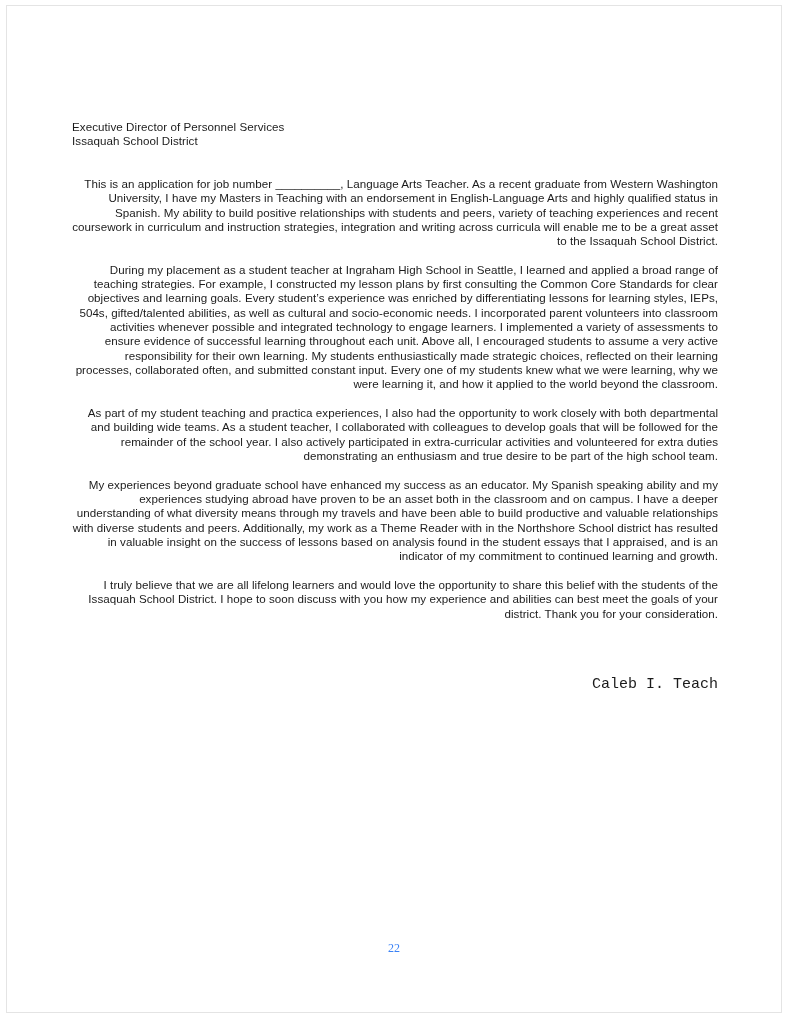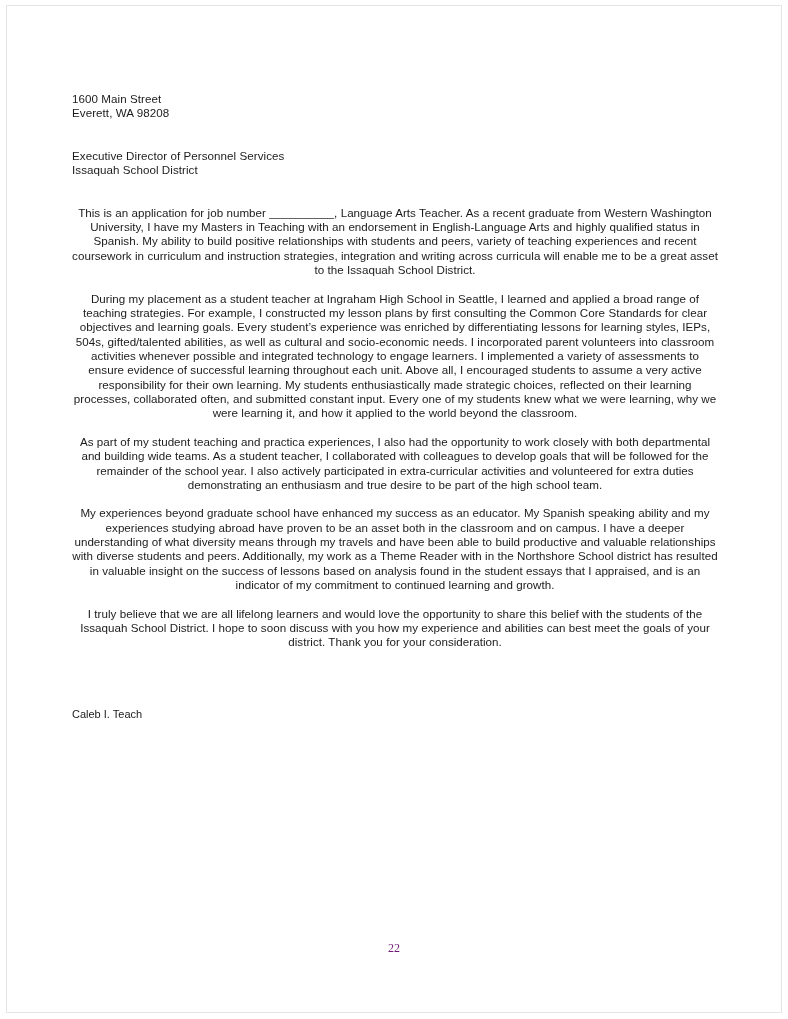--- a/index.html
+++ b/index.html
@@ -48,70 +48,67 @@
   }
 
   .addr-line { display: block; white-space: pre; }
 
   .gap-sm { height: 14px; }
   .gap-md { height: 14px; }
 
   .para {
     font-size: 11.6px;
     line-height: 14.35px;
-    text-align: center;
+    text-align: right;
     margin: 0 0 14.2px 0;
     letter-spacing: 0.003em;
     word-spacing: 0.004em;
   }
   .para:last-child { margin-bottom: 0; }
 
   .para-spacer { height: 14px; }
 
   .closing {
     font-size: 11.6px;
     line-height: 14.4px;
   }
 
   .sig-name {
-    font-size: 11px;
+    font-size: 15px;
     line-height: 14.6px;
-    font-family: Liberation Sans, sans-serif;
+    font-family: Liberation Mono, monospace;
+    text-align: right;
   }
 
   .enclosures {
     font-family: "Liberation Serif", serif;
     font-size: 13.2px;
     line-height: 15px;
   }
 
   .page-number {
     position: absolute;
     left: 0;
     right: 0;
     top: 941px;
     text-align: center;
     font-family: "Liberation Serif", serif;
     font-size: 12px;
-    color: #701a75;
+    color: #3b82f6;
   }
 </style>
 </head>
 <body>
 
 <div class="page">
 
   <div class="page-border"></div>
 
   <div class="letter">
 
-    <div class="block">
-      <span class="addr-line">1600 Main Street</span>
-      <span class="addr-line">Everett, WA 98208</span>
-    </div>
 
     <div class="gap-sm"></div>
 
 
     <div class="gap-md"></div>
 
     <div class="block">
       <span class="addr-line">Executive Director of Personnel Services</span>
       <span class="addr-line">Issaquah School District</span>
     </div>

